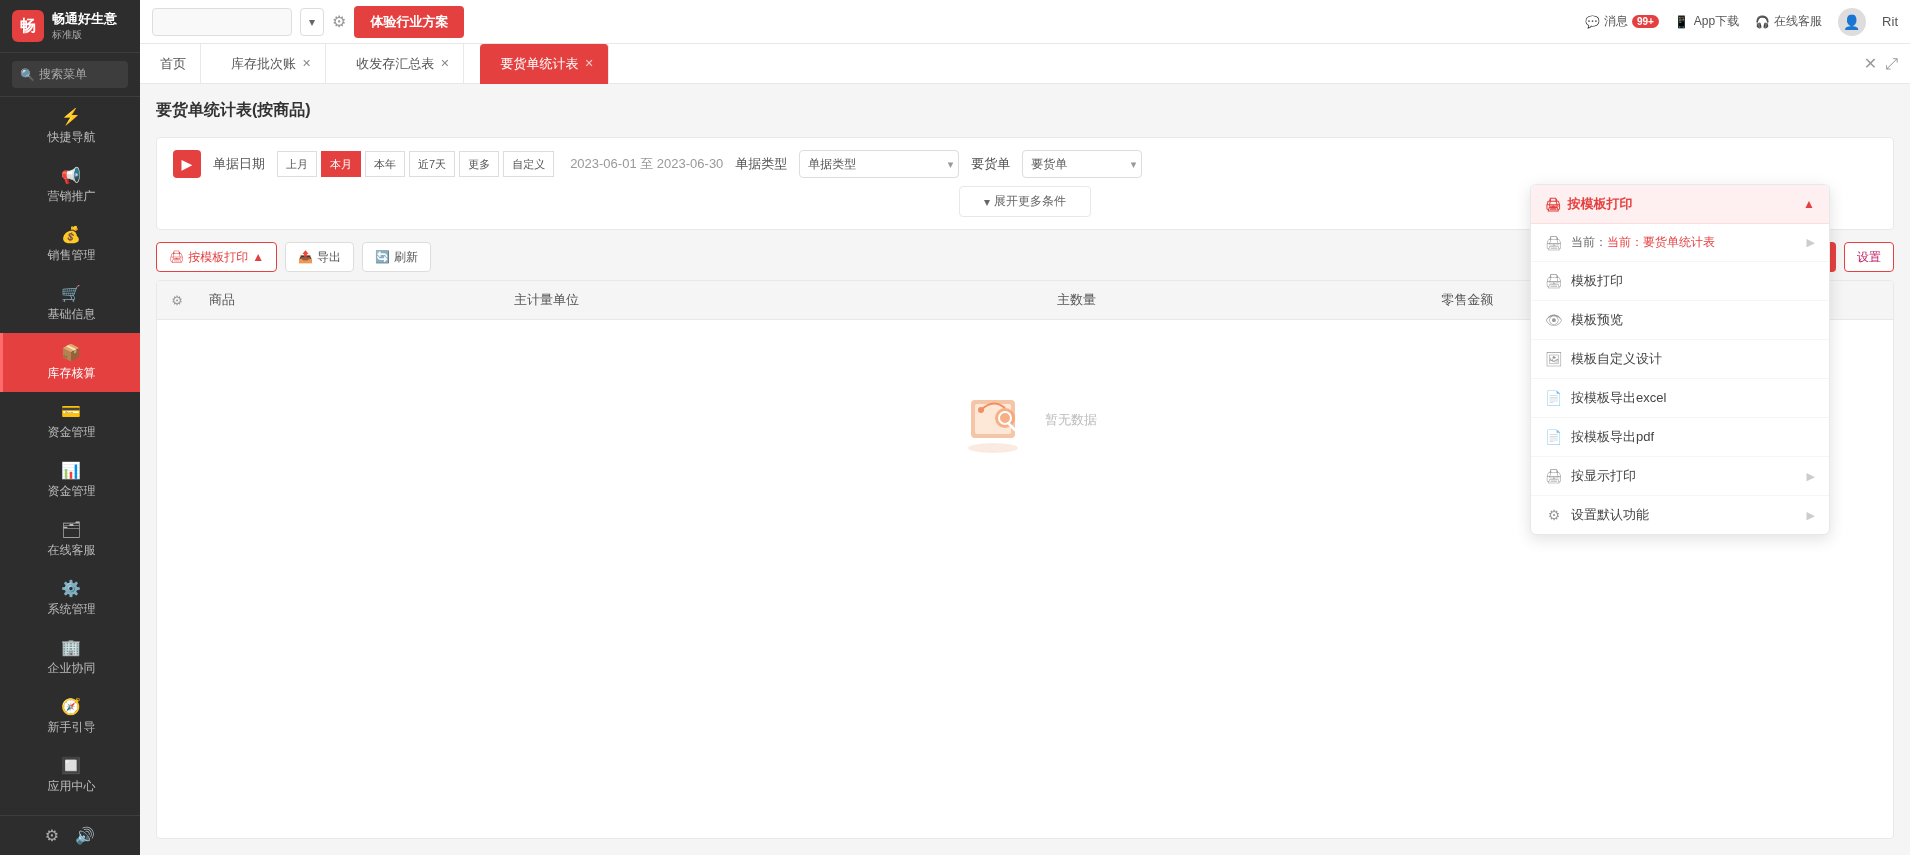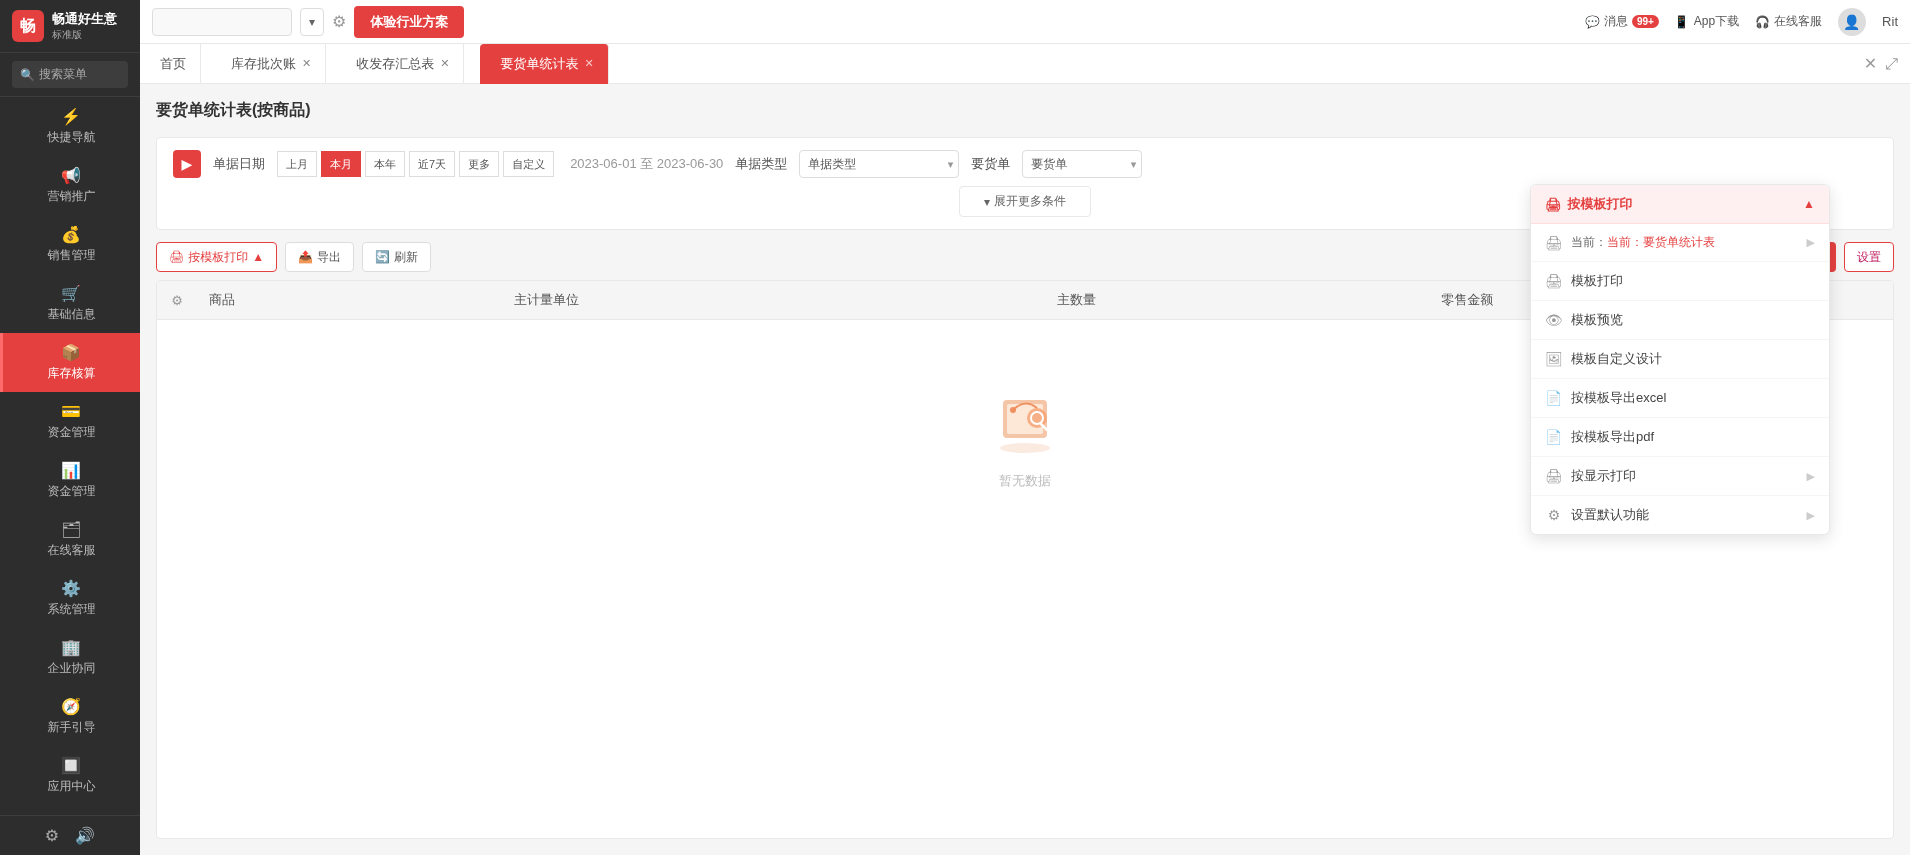--- a/index.html
+++ b/index.html
@@ -377,21 +377,21 @@
     .data-table td {
       padding: 10px 12px;
       border-bottom: 1px solid #f0f0f0;
       color: #333;
     }
     .settings-gear { color: #999; cursor: pointer; }
 
     
     .empty-state {
       display: flex;
-      flex-direction: column;
+      flex-direction: row;
       align-items: center;
       justify-content: center;
       padding: 60px;
       color: #bbb;
       font-size: 13px;
       gap: 12px;
     }
     .empty-icon {
       width: 80px;
       height: 80px;

